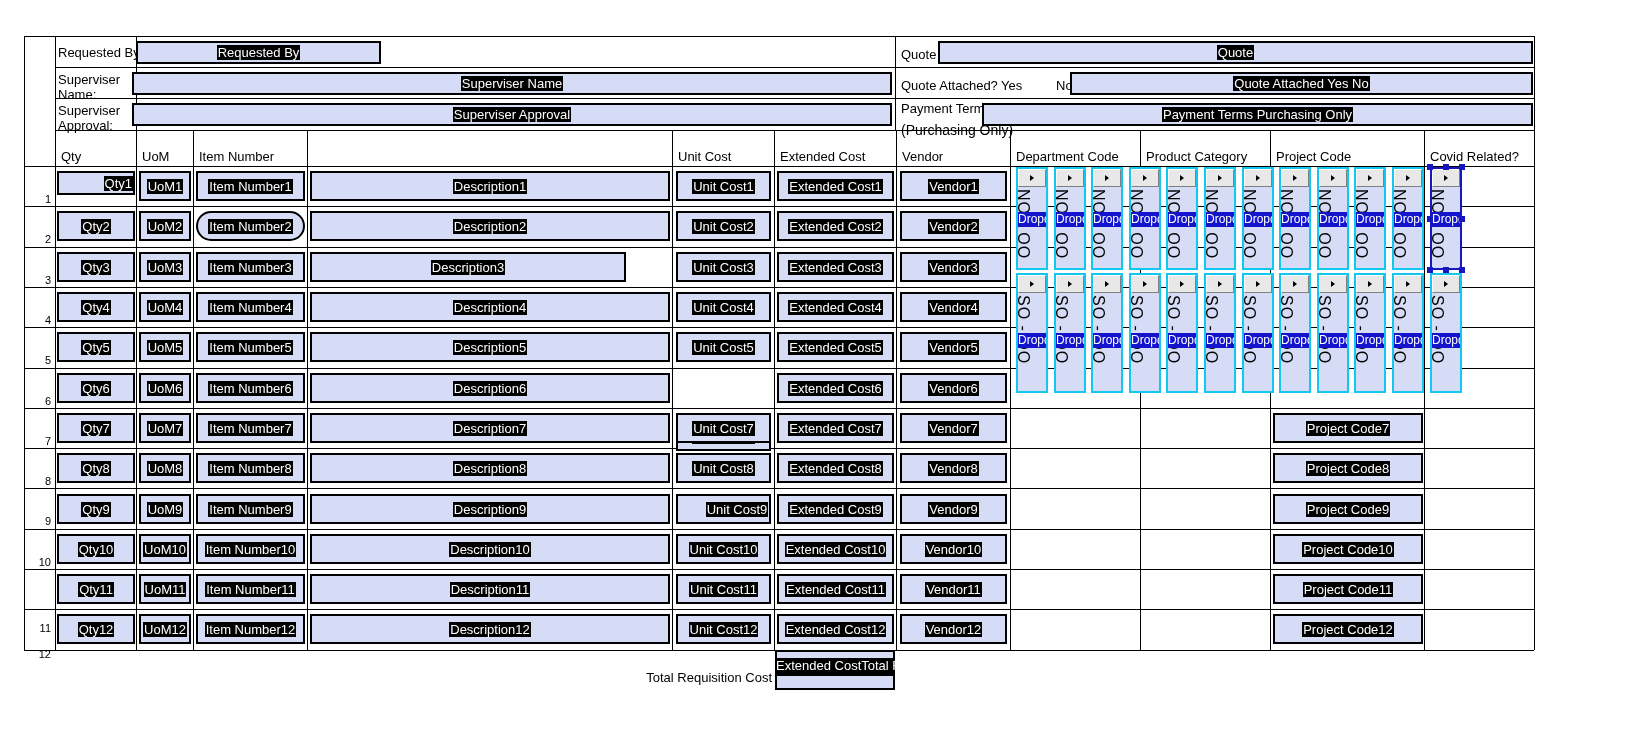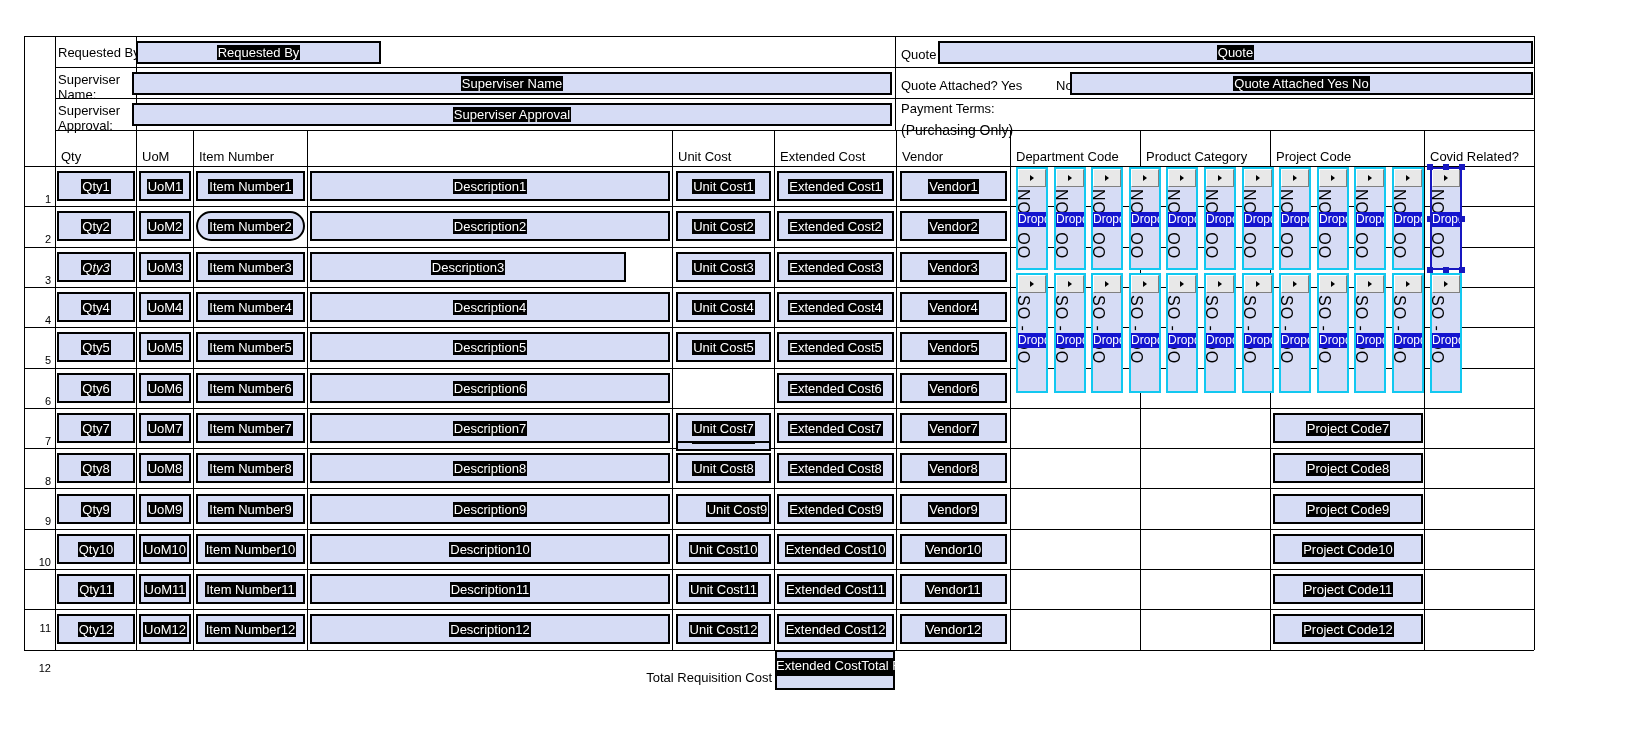--- a/index.html
+++ b/index.html
@@ -203,20 +203,23 @@
   <div class="hdr-label" style="left:898px; top:75px; width:110px; height:20px;">Quote Attached?</div>
   <div class="hdr-label" style="left:998px; top:75px; width:34px; height:20px;">Yes</div>
   <div class="hdr-label" style="left:1053px; top:75px; width:30px; height:20px;">No</div>
   <div class="field" style="left:1070px; top:72px; width:463px; height:23px;">
     <span class="seltext">Quote Attached Yes No</span>
   </div>
 
   <div class="hdr-label" style="left:898px; top:101px; width:90px; height:15px;">Payment Terms:</div>
   <div class="hdr-label" style="left:898px; top:114px; width:90px; height:14px;">
     <span class="small">(Purchasing Only)</span>
+  </div>
+  <div class="field" style="left:982px; top:103px; width:551px; height:23px;">
+    <span class="seltext">Payment Terms Purchasing Only</span>
   </div>
 
   <div class="colhdr" style="left:57px;   top:140px; width:79px;  height:26px;">Qty</div>
   <div class="colhdr" style="left:138px;  top:140px; width:55px;  height:26px;">UoM</div>
   <div class="colhdr" style="left:195px;  top:140px; width:112px; height:26px;">Item Number</div>
   <div class="colhdr" style="left:674px;  top:140px; width:100px; height:26px;">Unit Cost</div>
   <div class="colhdr" style="left:776px;  top:140px; width:120px; height:26px;">Extended Cost</div>
   <div class="colhdr" style="left:898px;  top:140px; width:112px; height:26px;">Vendor</div>
   <div class="colhdr" style="left:1012px; top:140px; width:128px; height:26px;">Department Code</div>
   <div class="colhdr" style="left:1142px; top:140px; width:128px; height:26px;">Product Category</div>
@@ -245,21 +248,21 @@
       <div class="hline" style="left: 24px; top: 448px; width: 1510px;"></div>
       <div class="hline" style="left: 24px; top: 488px; width: 1510px;"></div>
       <div class="hline" style="left: 24px; top: 529px; width: 1510px;"></div>
       <div class="hline" style="left: 24px; top: 569px; width: 1510px;"></div>
       <div class="hline" style="left: 24px; top: 609px; width: 1510px;"></div>
       <div class="hline" style="left: 24px; top: 650px; width: 1510px;"></div>
     </div>
 
   <div id="rows-container">
       <div class="rownum" style="left: 24px; top: 166px; width: 30px; height: 40px;">1</div>
-      <div class="field" style="left: 57px; top: 171px; width: 78px; height: 30px;">
+      <div class="field" style="left: 57px; top: 171px; width: 78px; height: 24px; justify-content: flex-end;">
         <span class="seltext">Qty1</span>
       </div>
       <div class="field" style="left: 139px; top: 171px; width: 52px; height: 30px;">
         <span class="seltext">UoM1</span>
       </div>
       <div class="field" style="left: 196px; top: 171px; width: 109px; height: 30px;">
         <span class="seltext">Item Number1</span>
       </div>
       <div class="field" style="left: 310px; top: 171px; width: 360px; height: 30px;">
         <span class="seltext">Description1</span>
@@ -289,21 +292,21 @@
       <div class="field" style="left: 676px; top: 211px; width: 95px; height: 30px;">
         <span class="seltext">Unit Cost2</span>
       </div>
       <div class="field" style="left: 777px; top: 211px; width: 117px; height: 30px;">
         <span class="seltext">Extended Cost2</span>
       </div>
       <div class="field" style="left: 900px; top: 211px; width: 107px; height: 30px;">
         <span class="seltext">Vendor2</span>
       </div>
       <div class="rownum" style="left: 24px; top: 247px; width: 30px; height: 40px;">3</div>
-      <div class="field" style="left: 57px; top: 252px; width: 78px; height: 30px; font-style: italic;">
+      <div class="field" style="left: 57px; top: 252px; width: 78px; height: 30px;">
         <span class="seltext">Qty3</span>
       </div>
       <div class="field" style="left: 139px; top: 252px; width: 52px; height: 30px;">
         <span class="seltext">UoM3</span>
       </div>
       <div class="field" style="left: 196px; top: 252px; width: 109px; height: 30px;">
         <span class="seltext">Item Number3</span>
       </div>
       <div class="field" style="left: 310px; top: 252px; width: 316px; height: 30px;">
         <span class="seltext">Description3</span>
@@ -501,21 +504,21 @@
       </div>
       <div class="field" style="left: 777px; top: 574px; width: 117px; height: 30px;">
         <span class="seltext">Extended Cost11</span>
       </div>
       <div class="field" style="left: 900px; top: 574px; width: 107px; height: 30px;">
         <span class="seltext">Vendor11</span>
       </div>
       <div class="field" style="left: 1273px; top: 574px; width: 150px; height: 30px;">
         <span class="seltext">Project Code11</span>
       </div>
-      <div class="rownum" style="left: 24px; top: 609px; width: 30px; height: 52px; margin-top: 14px;">12</div>
+      <div class="rownum" style="left: 24px; top: 609px; width: 30px; height: 52px;">12</div>
       <div class="field" style="left: 57px; top: 614px; width: 78px; height: 30px;">
         <span class="seltext">Qty12</span>
       </div>
       <div class="field" style="left: 139px; top: 614px; width: 52px; height: 30px;">
         <span class="seltext">UoM12</span>
       </div>
       <div class="field" style="left: 196px; top: 614px; width: 109px; height: 30px;">
         <span class="seltext">Item Number12</span>
       </div>
       <div class="field" style="left: 310px; top: 614px; width: 360px; height: 30px;">

